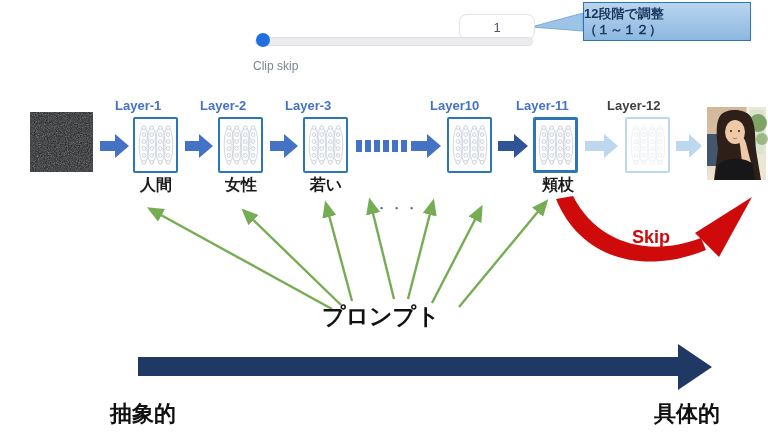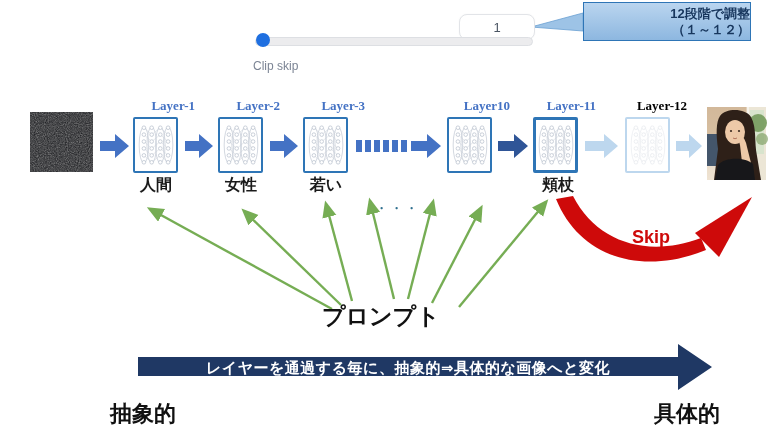--- a/index.html
+++ b/index.html
@@ -11,26 +11,26 @@
   
   .cs-label{left:253px;top:11px;font-size:12px;color:#7b8494;margin-top:48px;}
   .cs-input{left:459px;top:14px;width:70px;height:22px;border:1px solid #e2e4e8;border-radius:8px;
             text-align:center;font-size:13px;color:#4b5563;background:#fff;box-shadow:0 0 2px rgba(0,0,0,.04);
             font-family:"Liberation Sans","DejaVu Sans",sans-serif;}
   .cs-track{left:255px;top:37px;width:276px;height:7px;background:#ececee;border:1px solid #dddfe3;border-radius:6px;}
   .cs-handle{left:256px;top:33px;width:14px;height:14px;border-radius:50%;background:#1f6fe0;}
 
   
   .callout{left:583px;top:2px;width:166px;height:37px;background:linear-gradient(#bad5ef,#8db7e0);
-           border:1.5px solid #2E75B6;display:flex;flex-direction:column;align-items:flex-end;justify-content:center;
+           border:1.5px solid #2E75B6;display:flex;flex-direction:column;align-items:flex-start;justify-content:center;
            font-size:13px;font-weight:bold;color:#17365D;line-height:16px;text-align:center;}
 
   
-  .layer-label{top:98px;width:80px;text-align:right;font-size:13px;font-weight:bold;color:#4472C4;font-family:Liberation Serif, serif;}
-  .layer-label.faded{color:#000000;}
+  .layer-label{top:98px;width:80px;text-align:left;font-size:13px;font-weight:bold;color:#4472C4;}
+  .layer-label.faded{color:#404040;}
   .layer-box{top:117px;width:45px;height:56px;background:#fff;border:2.5px solid #2E75B6;border-radius:2px;
              box-sizing:border-box;display:flex;align-items:center;justify-content:center;}
   .layer-box.strong{border-width:3px;}
   .layer-box.faded{border-color:#BDD7EE;}
   .layer-word{top:175px;font-size:16px;font-weight:bold;color:#1a1a1a;text-align:center;}
 
   .ellipsis{left:376px;top:201px;font-size:11px;font-weight:bold;color:#2e6f8e;letter-spacing:4px;}
   .prompt{left:322px;top:301px;width:140px;text-align:left;font-size:23px;font-weight:bold;color:#111;}
   .skip-label{left:632px;top:227px;font-size:18px;font-weight:bold;color:#CE0A0A;}
 
@@ -192,17 +192,16 @@
 
   <div class="abs layer-word" style="left:120px;width:72px">人間</div>
   <div class="abs layer-word" style="left:205px;width:72px">女性</div>
   <div class="abs layer-word" style="left:290px;width:72px">若い</div>
   <div class="abs layer-word" style="left:522px;width:72px">頬杖</div>
 
   <div class="abs ellipsis">・・・</div>
 
   <div class="abs prompt">プロンプト</div>
   <div class="abs skip-label">Skip</div>
-  <div class="abs banner-text">レイヤーを通過する毎に、抽象的⇒具体的な画像へと変化</div>
   <div class="abs foot left">抽象的</div>
   <div class="abs foot right">具体的</div>
 
 </div>
 
 </body></html>

